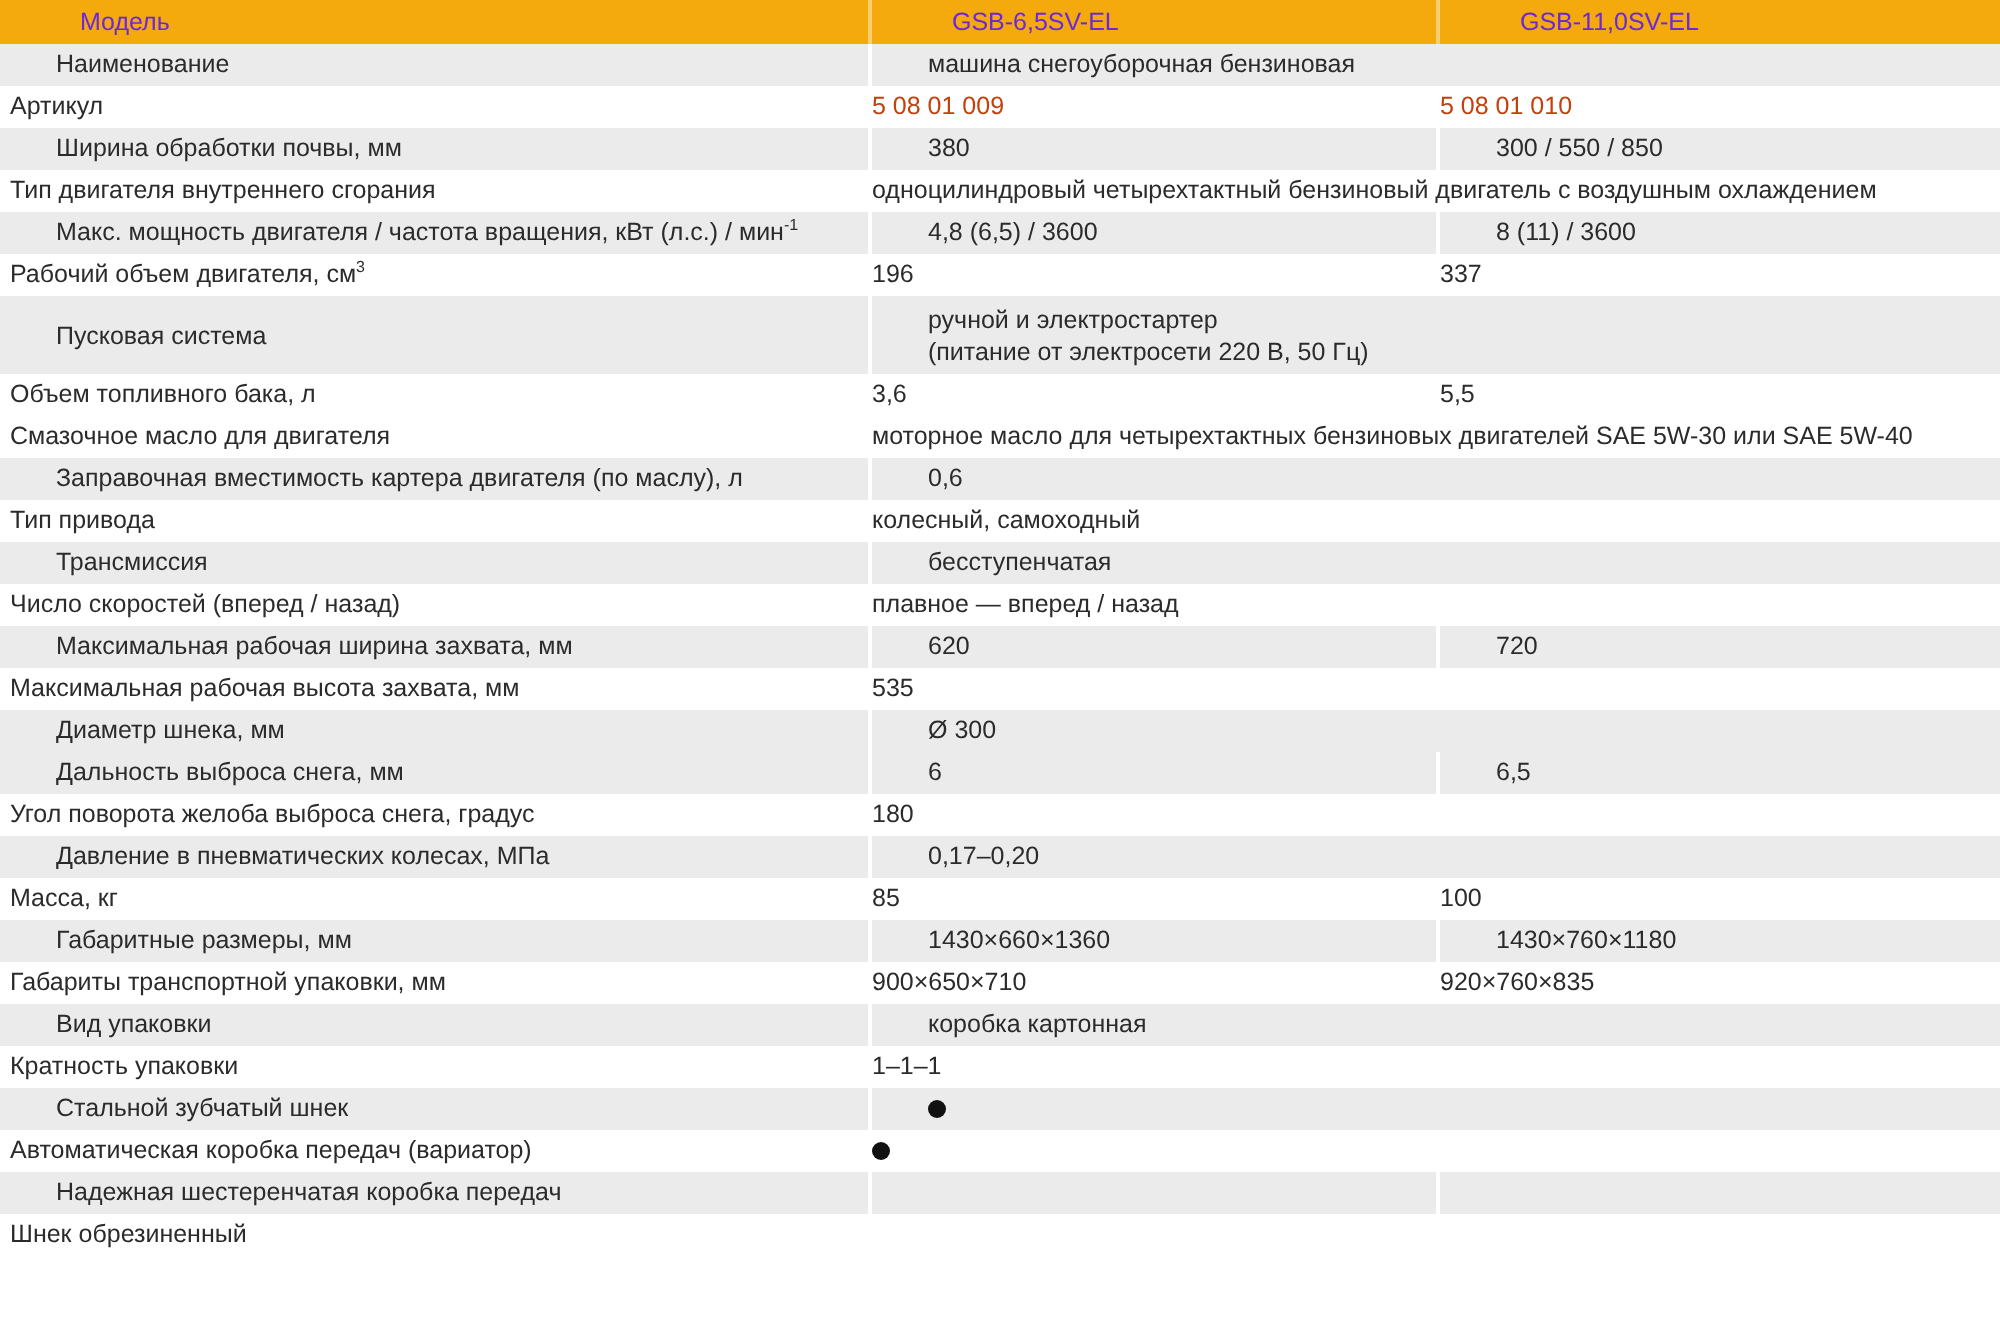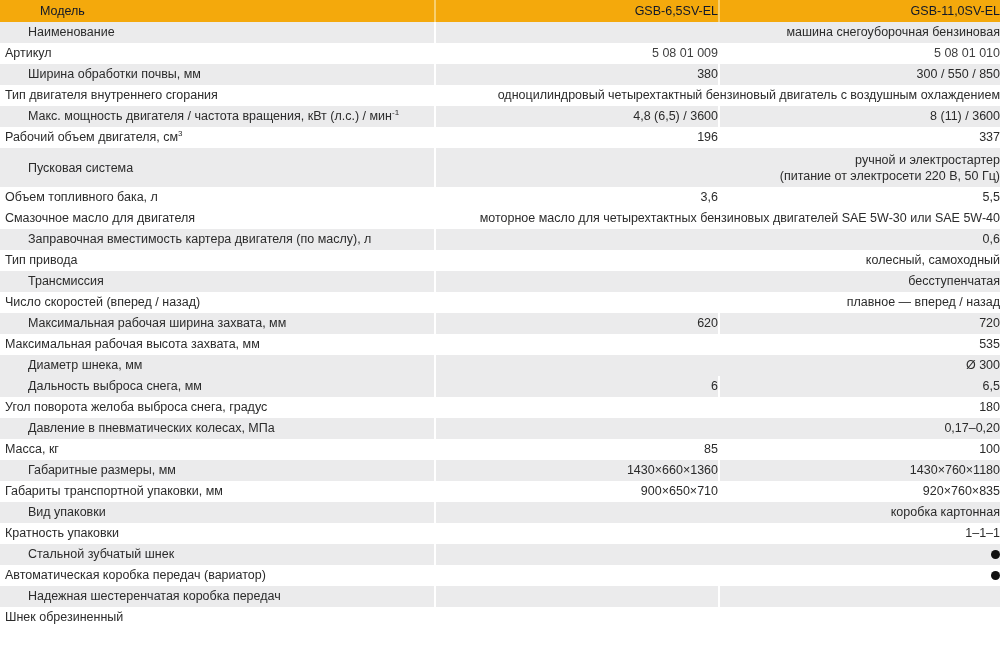--- a/index.html
+++ b/index.html
@@ -1,26 +1,26 @@
 <!DOCTYPE html>
 <html><head>
 <meta charset="utf-8">
 <style>
   html, body { margin:0; padding:0; background:#ffffff; }
   body { width:1000px; height:665px; overflow:hidden; font-family:"Liberation Sans", sans-serif; font-size:12.5px; color:#2b2b2b; }
   .spec-table { width:1000px; border-collapse:collapse; table-layout:fixed; }
   .spec-table td { padding:0; height:21px; line-height:21px; vertical-align:middle; overflow:hidden; white-space:nowrap; }
   .spec-table tr.tall td { height:39px; line-height:16px; }
   .spec-table td.label { padding-left:5px; text-align:left; }
-  .spec-table td.val { text-align:right; border-left:2px solid #ffffff; }
+  .spec-table td.val { text-align:left; border-left:2px solid #ffffff; }
   .spec-table tr.gray td { background:#ebebec;padding-left:28px; }
   .spec-table tr.white td { background:#ffffff; }
-  .spec-table tr.head td { background:#f4a90c; color:#0f172a; height:22px; line-height:22px;padding-left:40px; }
+  .spec-table tr.head td { background:#f4a90c; color:#6d28d9; height:22px; line-height:22px;padding-left:40px; }
   .spec-table tr.head td.val { border-left:2px solid #f8cf6e; }
-  .article { color:#404040; }
+  .article { color:#c2410c; }
   .dot { display:inline-block; width:9px; height:9px; border-radius:50%; background:#111; vertical-align:middle; }
   sup { font-size:8px; line-height:0; }
 </style>
 </head>
 <body>
 
 <table class="spec-table">
   <colgroup>
       <col style="width:435px">
       <col style="width:284px">

